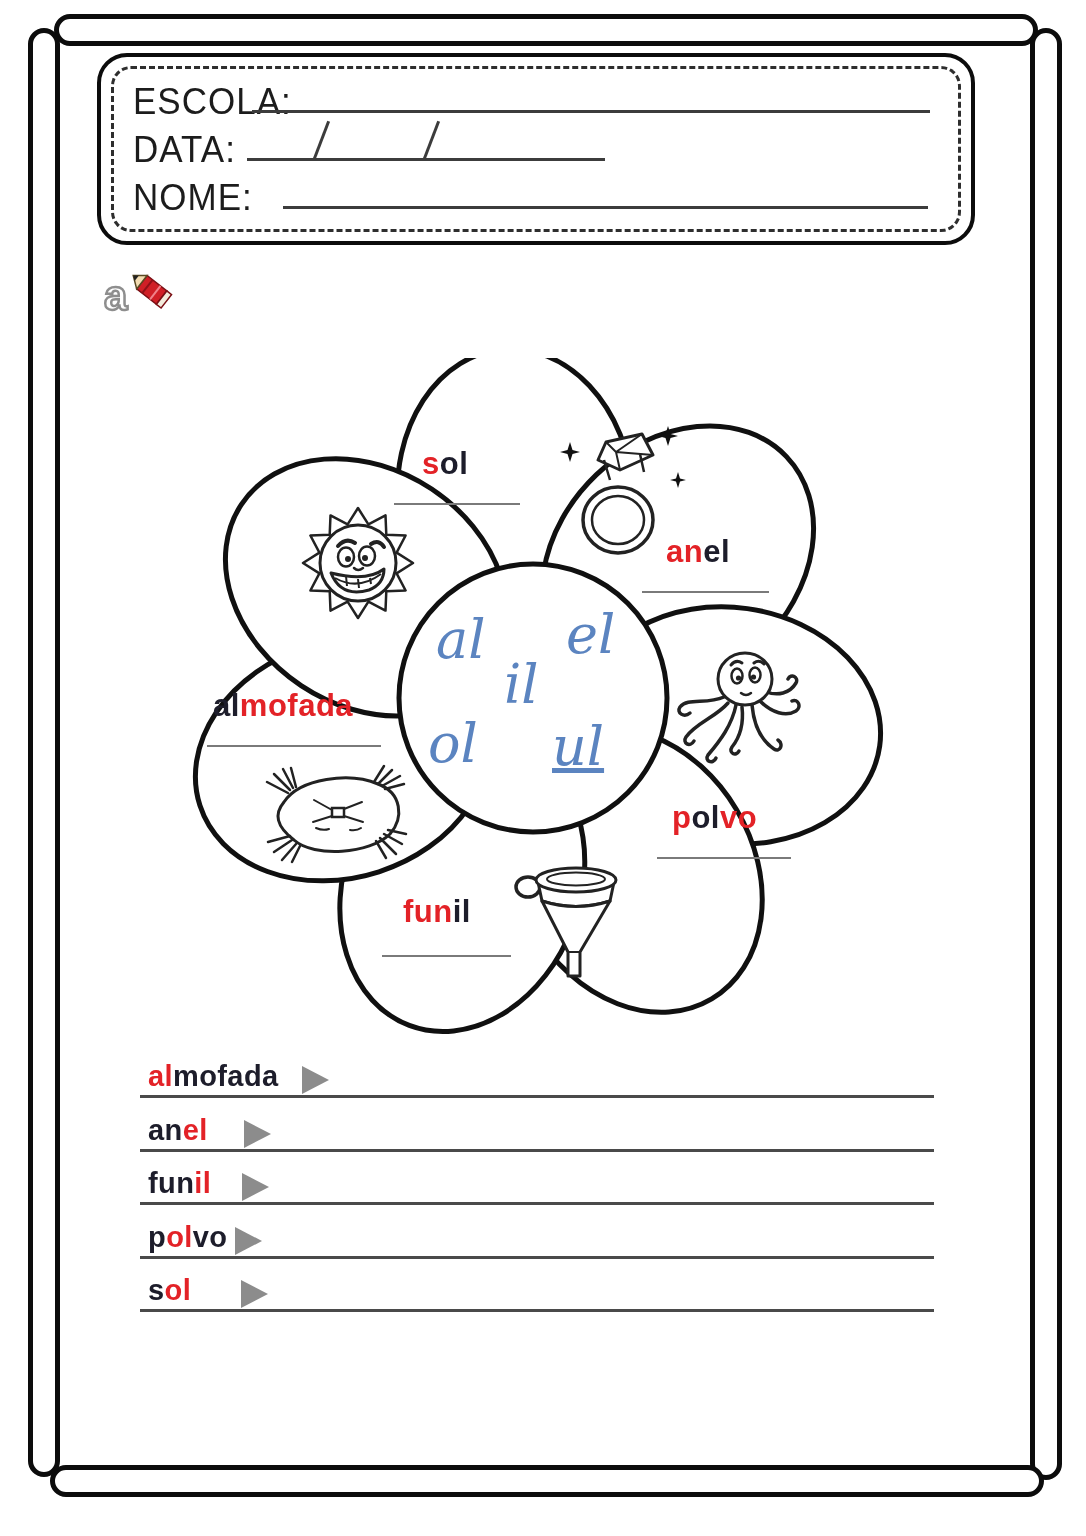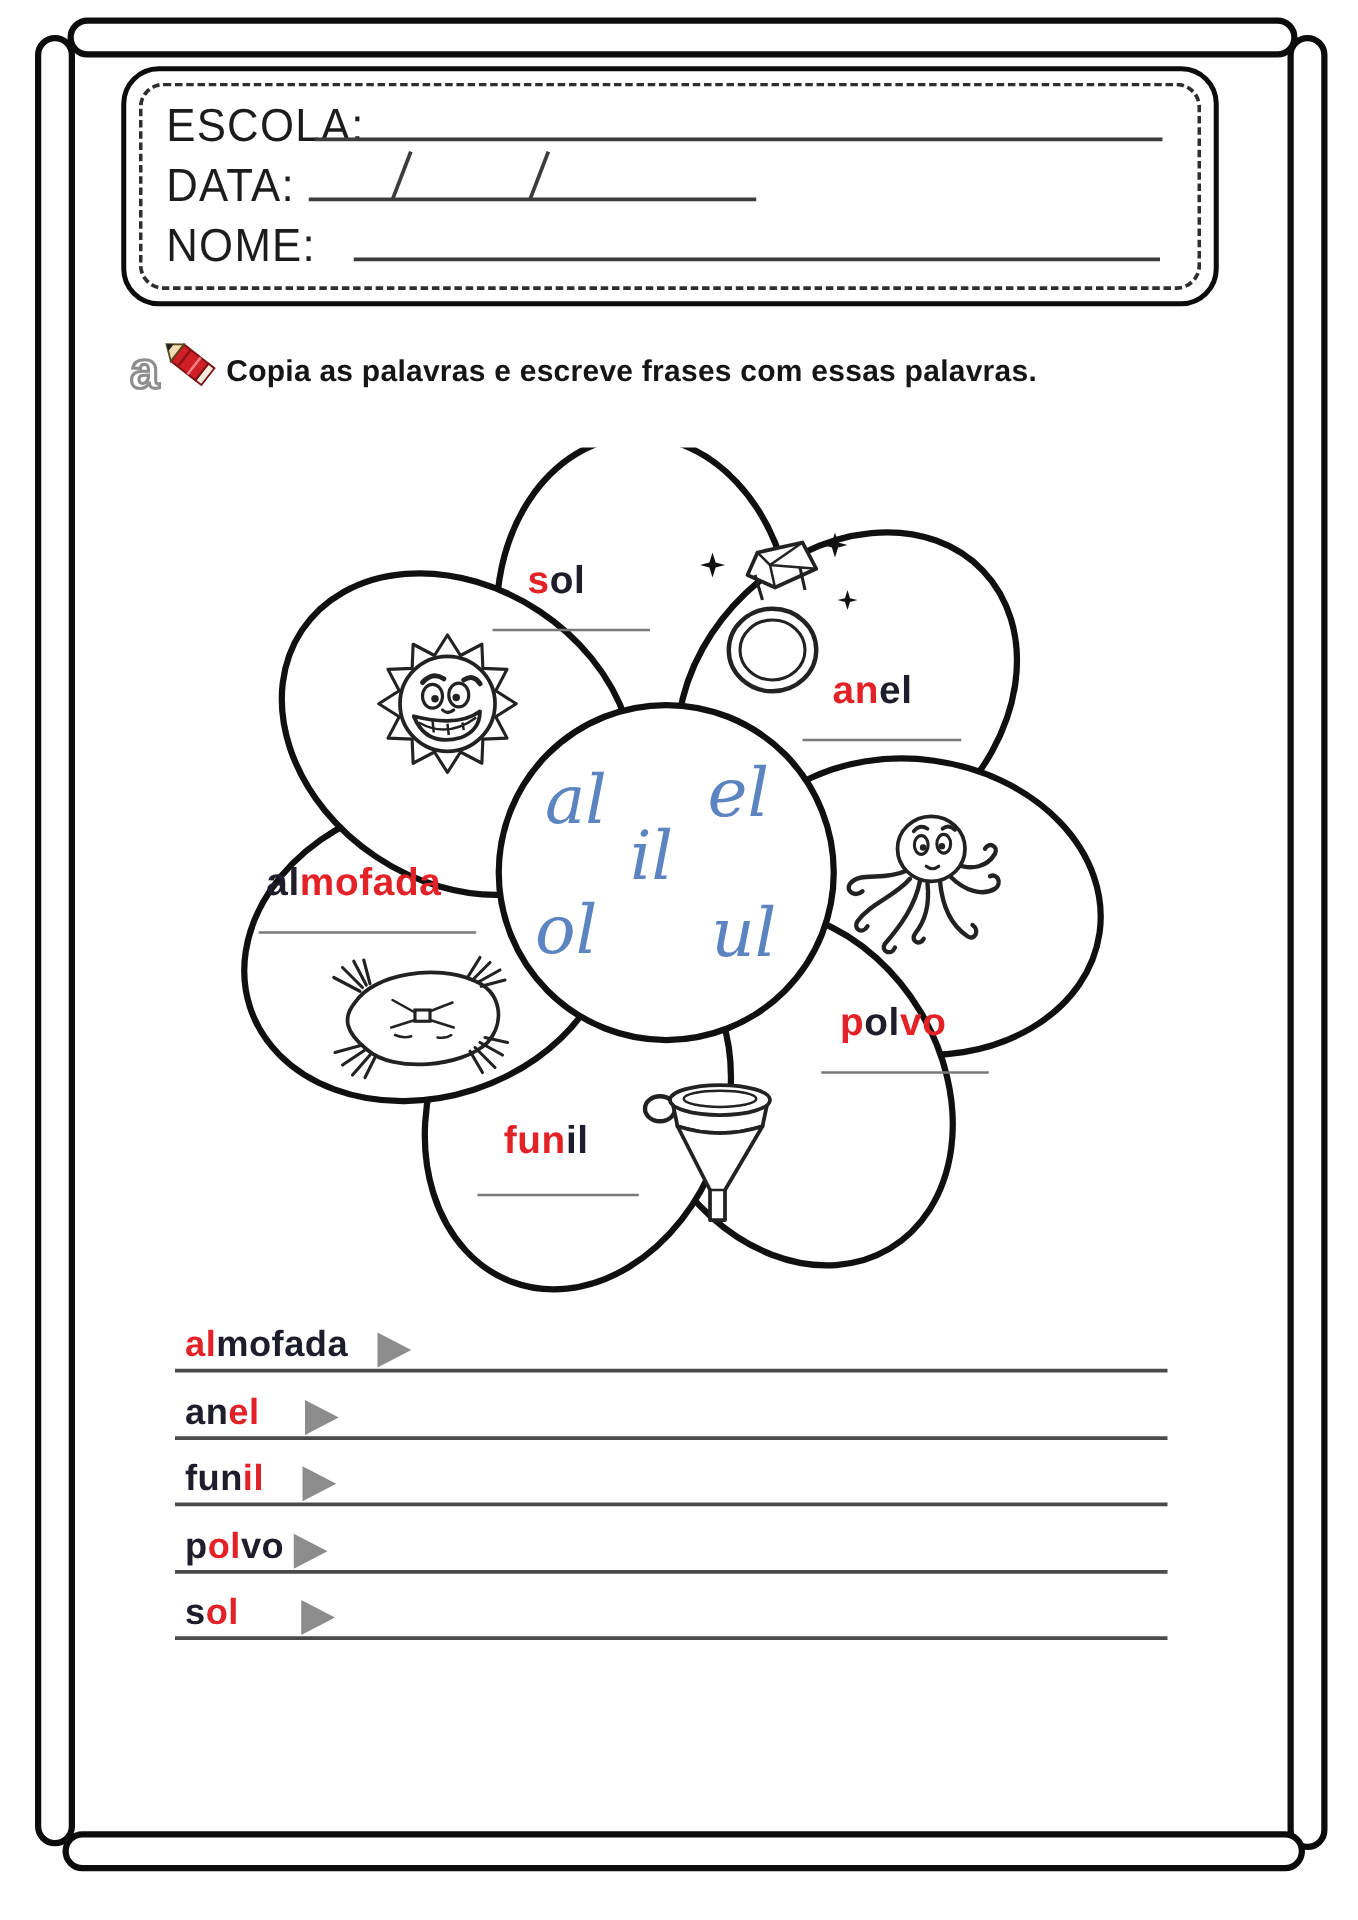--- a/index.html
+++ b/index.html
@@ -77,40 +77,39 @@
   <svg class="instr-pencil" width="52" height="48" viewBox="0 0 52 48">
     <g transform="rotate(38 26 24)">
       <rect x="12" y="14" width="25" height="17" fill="#d01f26" stroke="#7a0f14" stroke-width="1.5"></rect>
       <line x1="19" y1="14" x2="19" y2="31" stroke="#8f1118" stroke-width="2"></line>
       <line x1="29" y1="14" x2="29" y2="31" stroke="#f0838a" stroke-width="2"></line>
       <rect x="37" y="14" width="6" height="17" fill="#f2ecdc" stroke="#7a0f14" stroke-width="1.5"></rect>
       <polygon points="12,14 1,22.5 12,31" fill="#f3dcb2" stroke="#5a4a22" stroke-width="1.5"></polygon>
       <polygon points="5.5,19 1,22.5 5.5,26" fill="#222"></polygon>
     </g>
   </svg>
-  <div class="instr-text">Copia as palavras e escreve frases com essas palavras.</div>
 
   <svg class="flower-svg" width="720" height="690" viewBox="0 0 720 690">
     <g fill="#ffffff" stroke="#101010" stroke-width="5">
       <ellipse cx="358" cy="140" rx="118" ry="150" transform="rotate(-5 358 340)"></ellipse>
       <ellipse cx="358" cy="140" rx="118" ry="150" transform="rotate(46.4 358 340)"></ellipse>
       <ellipse cx="358" cy="140" rx="118" ry="150" transform="rotate(97.9 358 340)"></ellipse>
       <ellipse cx="358" cy="140" rx="118" ry="150" transform="rotate(149.3 358 340)"></ellipse>
       <ellipse cx="358" cy="140" rx="118" ry="150" transform="rotate(200.7 358 340)"></ellipse>
       <ellipse cx="358" cy="140" rx="118" ry="150" transform="rotate(252.1 358 340)"></ellipse>
       <ellipse cx="358" cy="140" rx="118" ry="150" transform="rotate(303.6 358 340)"></ellipse>
       <circle cx="358" cy="340" r="134"></circle>
     </g>
   </svg>
 
   <span class="syll" style="left:436px;top:608px;">al</span>
   <span class="syll" style="left:566px;top:603px;">el</span>
   <span class="syll" style="left:504px;top:653px;">il</span>
   <span class="syll" style="left:428px;top:712px;">ol</span>
-  <span class="syll" style="left:569px;top:715px;">ul</span>
+  <span class="syll" style="left:552px;top:715px;text-decoration:underline;">ul</span>
 
   <div class="petal-word" style="left:422px;top:446px;"><span class="c-red">s</span><span class="c-dark">ol</span></div>
   <div class="petal-line" style="left:394px;top:503px;width:126px;"></div>
 
   <div class="petal-word" style="left:666px;top:534px;"><span class="c-red">an</span><span class="c-dark">el</span></div>
   <div class="petal-line" style="left:642px;top:591px;width:127px;"></div>
 
   <div class="petal-word" style="left:213px;top:688px;"><span class="c-dark">al</span><span class="c-red">mofada</span></div>
   <div class="petal-line" style="left:207px;top:745px;width:174px;"></div>
 

